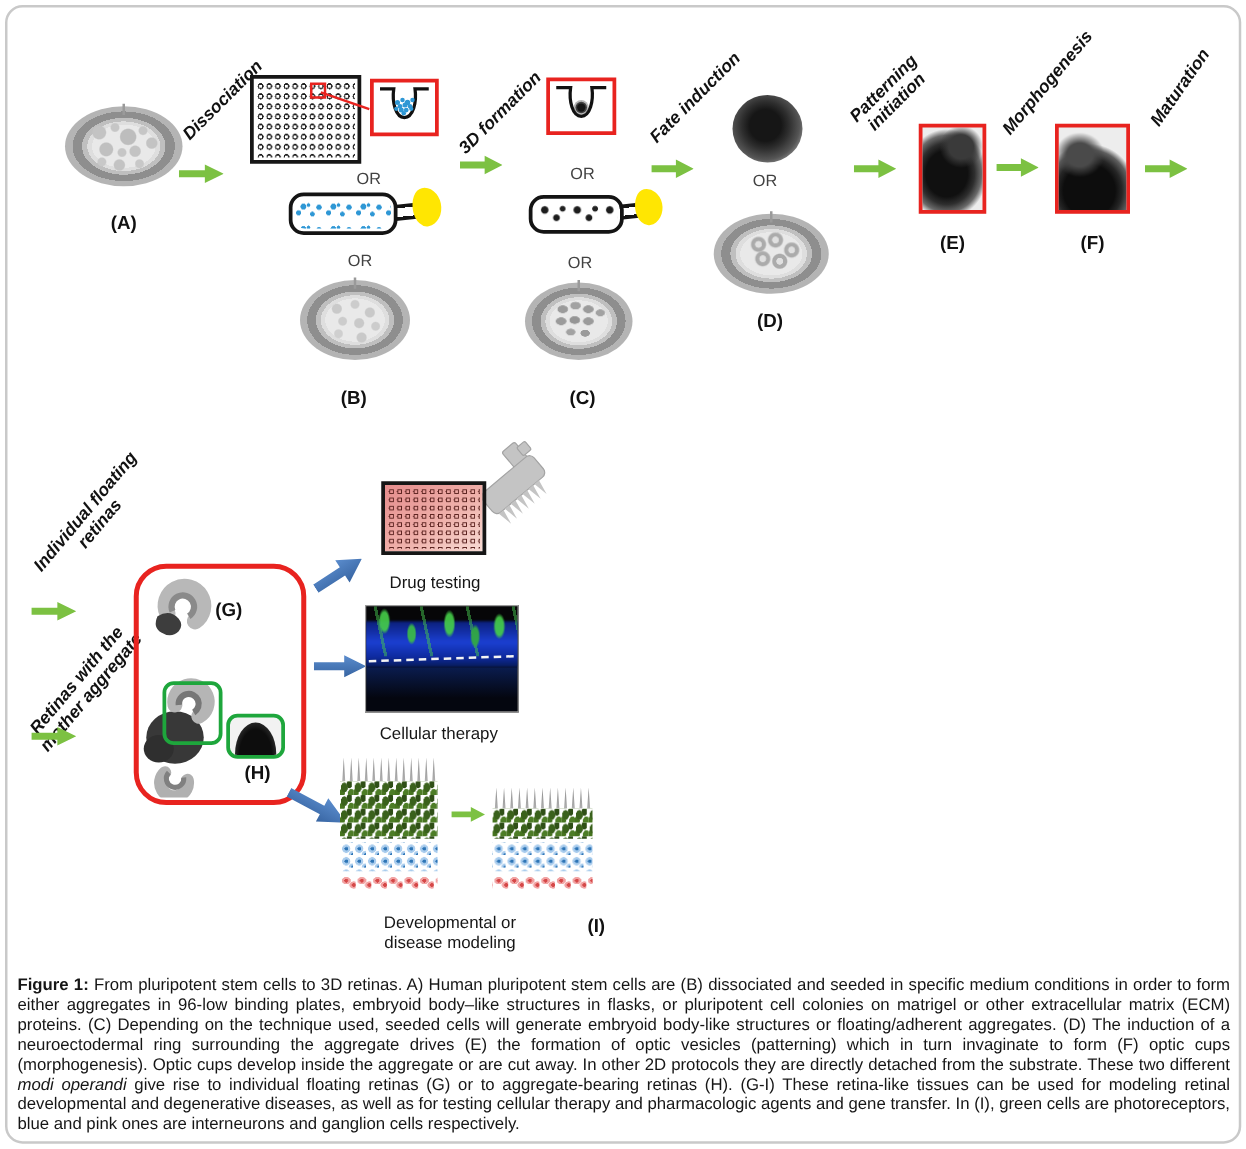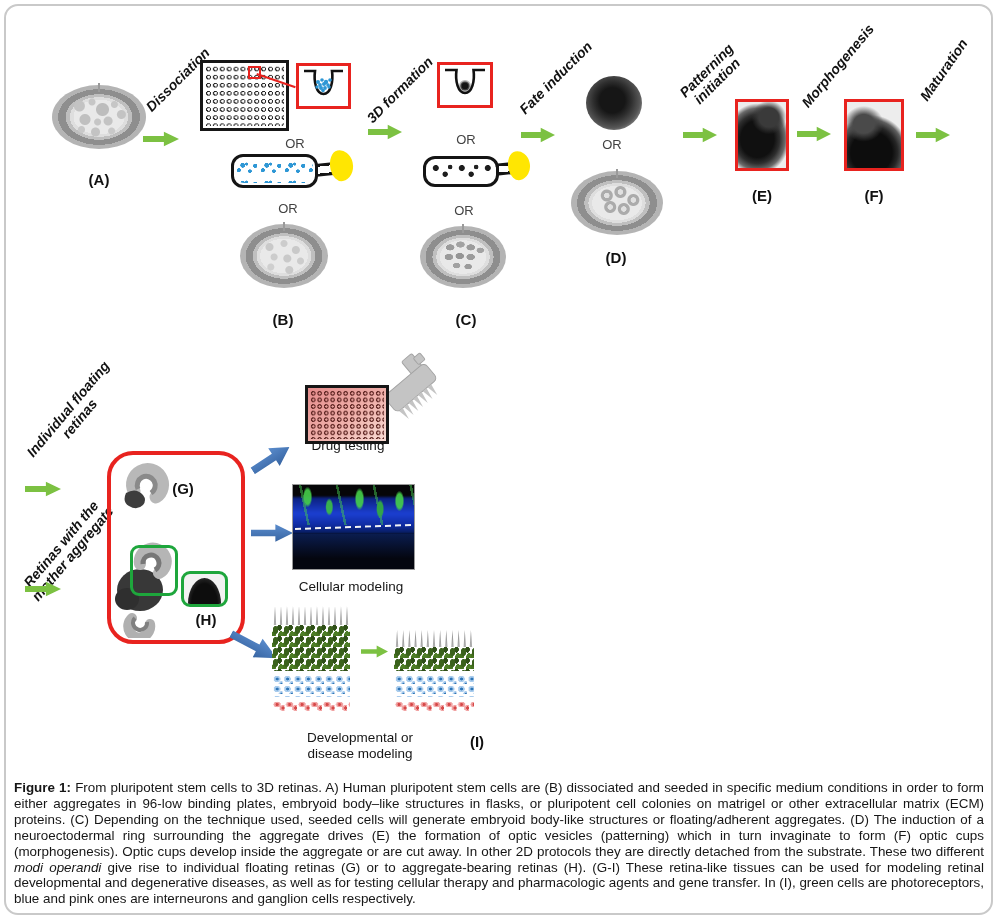--- a/index.html
+++ b/index.html
@@ -298,29 +298,29 @@
     <g transform="rotate(-40 40 40)" fill="#c4c4c4" stroke="#a3a3a3" stroke-width="1">
       <rect x="50" y="14" width="14" height="20" rx="2"></rect>
       <rect x="62" y="19" width="9" height="9" rx="1.5"></rect>
       <rect x="12" y="30" width="56" height="22" rx="5"></rect>
       <path stroke="none" d="M15 52 l2.5 13 l2.5 -13 z M21.5 52 l2.5 13 l2.5 -13 z M28 52 l2.5 13 l2.5 -13 z M34.5 52 l2.5 13 l2.5 -13 z M41 52 l2.5 13 l2.5 -13 z M47.5 52 l2.5 13 l2.5 -13 z M54 52 l2.5 13 l2.5 -13 z"></path>
     </g>
   </svg>
   <div class="plate pink" style="left:305px;top:385px;width:78px;height:53px">
     <div class="wells"></div>
   </div>
-  <div class="applbl" style="left:348px;top:446px">Drug testing</div>
+  <div class="applbl" style="left:348px;top:466px">Drug testing</div>
 
   <div class="therapy" style="left:292px;top:484px;width:121px;height:84px">
     <div class="t-blue"></div>
     <div class="t-bot"></div>
     <div class="t-streaks"></div>
     <div class="t-dash"></div>
   </div>
-  <div class="applbl" style="left:351px;top:587px">Cellular modeling</div>
+  <div class="applbl" style="left:351px;top:587px">Cellular therapy</div>
 
   <div class="tissue" style="left:272px;top:606px;width:78px">
     <div class="spikes" style="height: 19px; clip-path: polygon(0% 100%, 2.31% 100%, 3.85% 0%, 5.38% 100%, 10% 100%, 11.54% 0%, 13.08% 100%, 17.69% 100%, 19.23% 0%, 20.77% 100%, 25.38% 100%, 26.92% 0%, 28.46% 100%, 33.08% 100%, 34.62% 0%, 36.15% 100%, 40.77% 100%, 42.31% 0%, 43.85% 100%, 48.46% 100%, 50% 0%, 51.54% 100%, 56.15% 100%, 57.69% 0%, 59.23% 100%, 63.85% 100%, 65.38% 0%, 66.92% 100%, 71.54% 100%, 73.08% 0%, 74.62% 100%, 79.23% 100%, 80.77% 0%, 82.31% 100%, 86.92% 100%, 88.46% 0%, 90% 100%, 94.62% 100%, 96.15% 0%, 97.69% 100%, 100% 100%);"></div>
     <div class="cells-green" style="height:46px"></div>
     <div class="cells-blue" style="height:23px"></div>
     <div class="cells-pink" style="height:12px"></div>
   </div>
   <div class="garr" style="left:361px;top:645px;width:27px;height:13px"></div>
   <div class="tissue" style="left:394px;top:630px;width:80px">
     <div class="spikes" style="height: 17px; clip-path: polygon(0% 100%, 2.31% 100%, 3.85% 0%, 5.38% 100%, 10% 100%, 11.54% 0%, 13.08% 100%, 17.69% 100%, 19.23% 0%, 20.77% 100%, 25.38% 100%, 26.92% 0%, 28.46% 100%, 33.08% 100%, 34.62% 0%, 36.15% 100%, 40.77% 100%, 42.31% 0%, 43.85% 100%, 48.46% 100%, 50% 0%, 51.54% 100%, 56.15% 100%, 57.69% 0%, 59.23% 100%, 63.85% 100%, 65.38% 0%, 66.92% 100%, 71.54% 100%, 73.08% 0%, 74.62% 100%, 79.23% 100%, 80.77% 0%, 82.31% 100%, 86.92% 100%, 88.46% 0%, 90% 100%, 94.62% 100%, 96.15% 0%, 97.69% 100%, 100% 100%);"></div>

